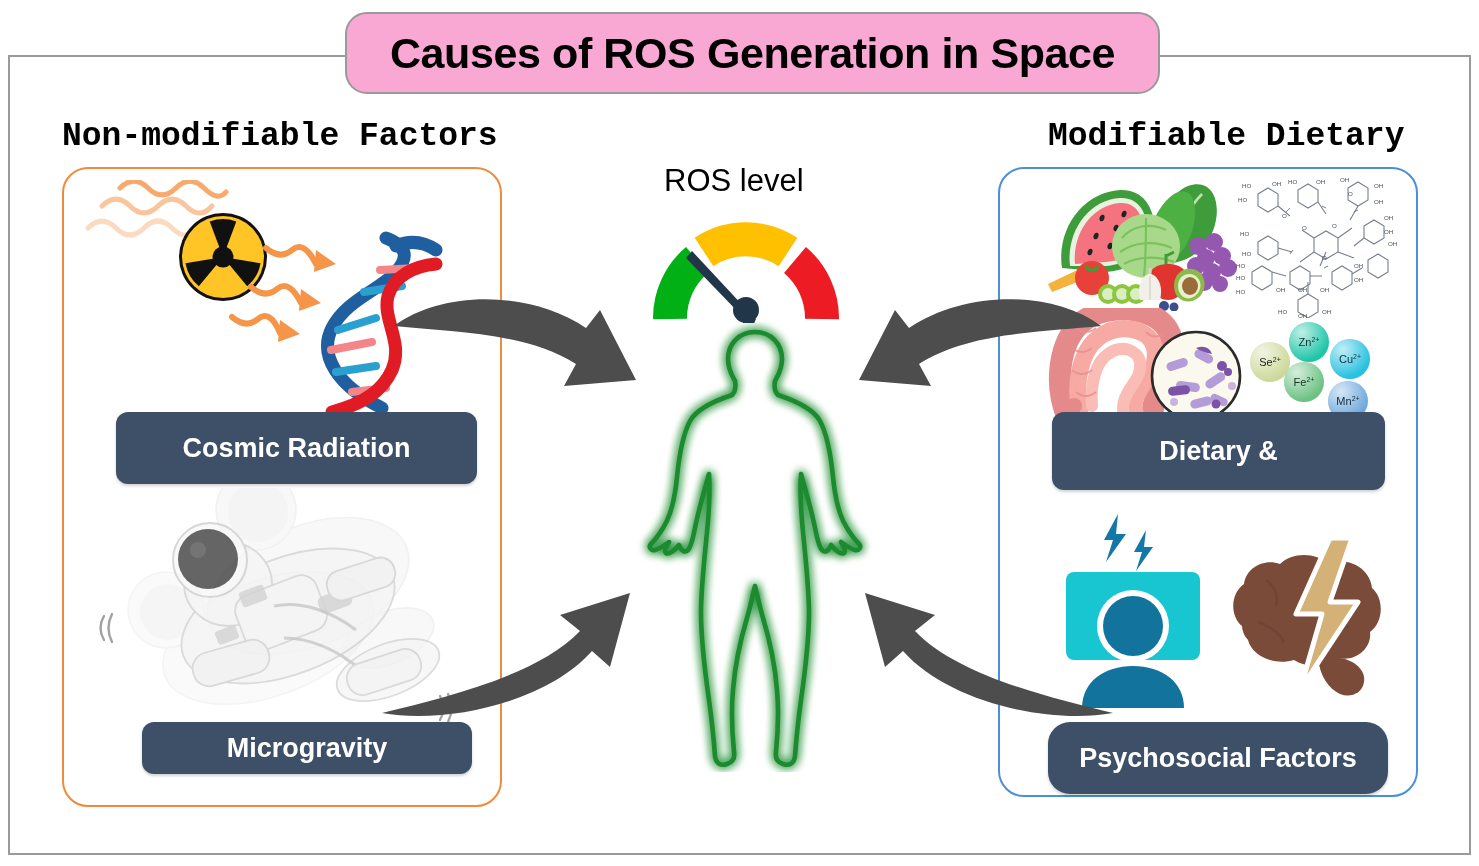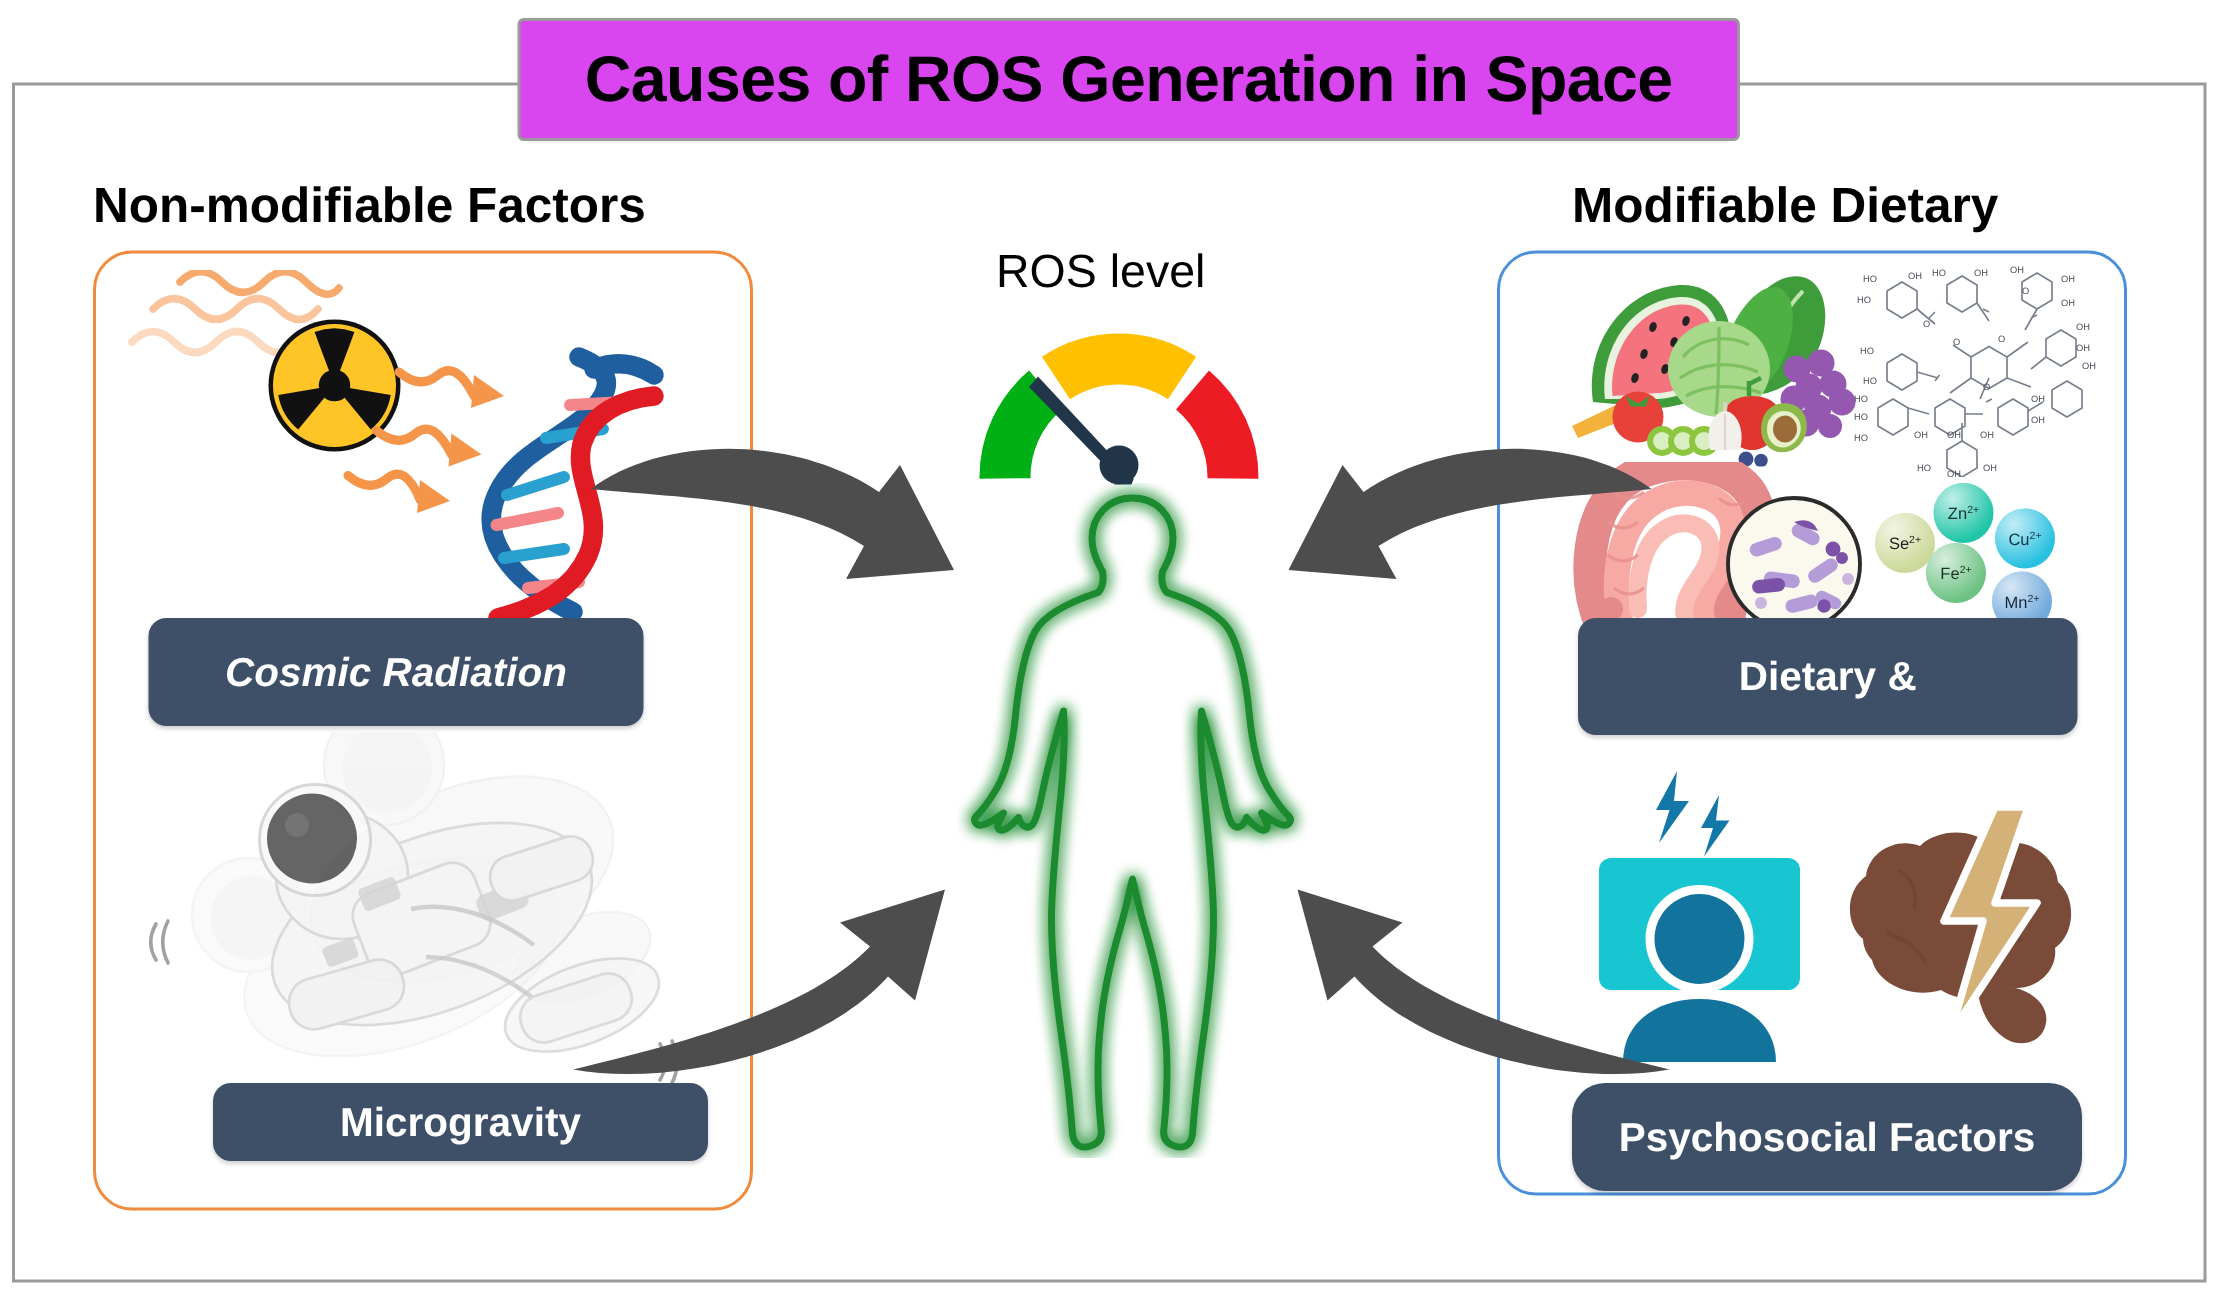--- a/index.html
+++ b/index.html
@@ -15,35 +15,35 @@
   .outer-frame {
     position: absolute; left: 8px; top: 55px;
     width: 1463px; height: 800px;
     border: 2px solid #9a9a9a; background: transparent;
   }
 
   
   .title-box {
     position: absolute; left: 345px; top: 12px;
     width: 815px; height: 82px;
-    background: #d946ef;
+    background: #f9a8d4;
     border: 2px solid #9a9a9a;
-    border-radius: 4px;
+    border-radius: 22px;
     display: flex; align-items: center; justify-content: center;
     z-index: 30;
   }
   .title-box .t {
     font-size: 43px; font-weight: bold; color: #000;
     letter-spacing: -0.4px; white-space: nowrap;
   }
 
   
   .panel-header {
     position: absolute; font-size: 33px; font-weight: bold;
-    color: #000; white-space: nowrap; z-index: 12;
+    color: #000; white-space: nowrap; z-index: 12; font-family: Liberation Mono, monospace;
   }
   #hdr-left  { left: 62px;  top: 118px; }
   #hdr-right { left: 1048px; top: 118px; }
 
   
   .panel {
     position: absolute; border-radius: 26px; background: transparent;
   }
   #panel-left  { left: 62px;  top: 167px; width: 440px; height: 640px; border: 2.5px solid #f08b3d; }
   #panel-right { left: 998px; top: 167px; width: 420px; height: 630px; border: 2.5px solid #4a90d9; }
@@ -51,21 +51,21 @@
   
   .pill {
     position: absolute;
     background: #3e5068; border-radius: 12px;
     display: flex; flex-direction: column;
     align-items: center; justify-content: center;
     color: #fff; font-weight: bold; z-index: 20;
     box-shadow: 0 2px 3px rgba(0,0,0,0.18);
   }
   .pill .ln { font-size: 27px; line-height: 1.12; white-space: nowrap; }
-  #pill-cosmic   { left: 99px;  top: 412px; width: 330px; height: 72px; font-style: italic; }
+  #pill-cosmic   { left: 116px;  top: 412px; width: 361px; height: 72px; }
   #pill-micro    { left: 108px;  top: 722px; width: 330px; height: 52px; margin-left: 34px; }
   #pill-dietary  { left: 1052px; top: 412px; width: 333px; height: 78px; }
   #pill-psycho   { left: 1048px; top: 722px; width: 340px; height: 72px; border-radius: 22px; }
 
   
   #ros-label {
     position: absolute; left: 664px; top: 163px;
     font-size: 31px; font-weight: normal; color: #000; white-space: nowrap; z-index: 12;
   }
   #gauge { position: absolute; left: 646px; top: 203px; width: 200px; height: 120px; z-index: 11; }

